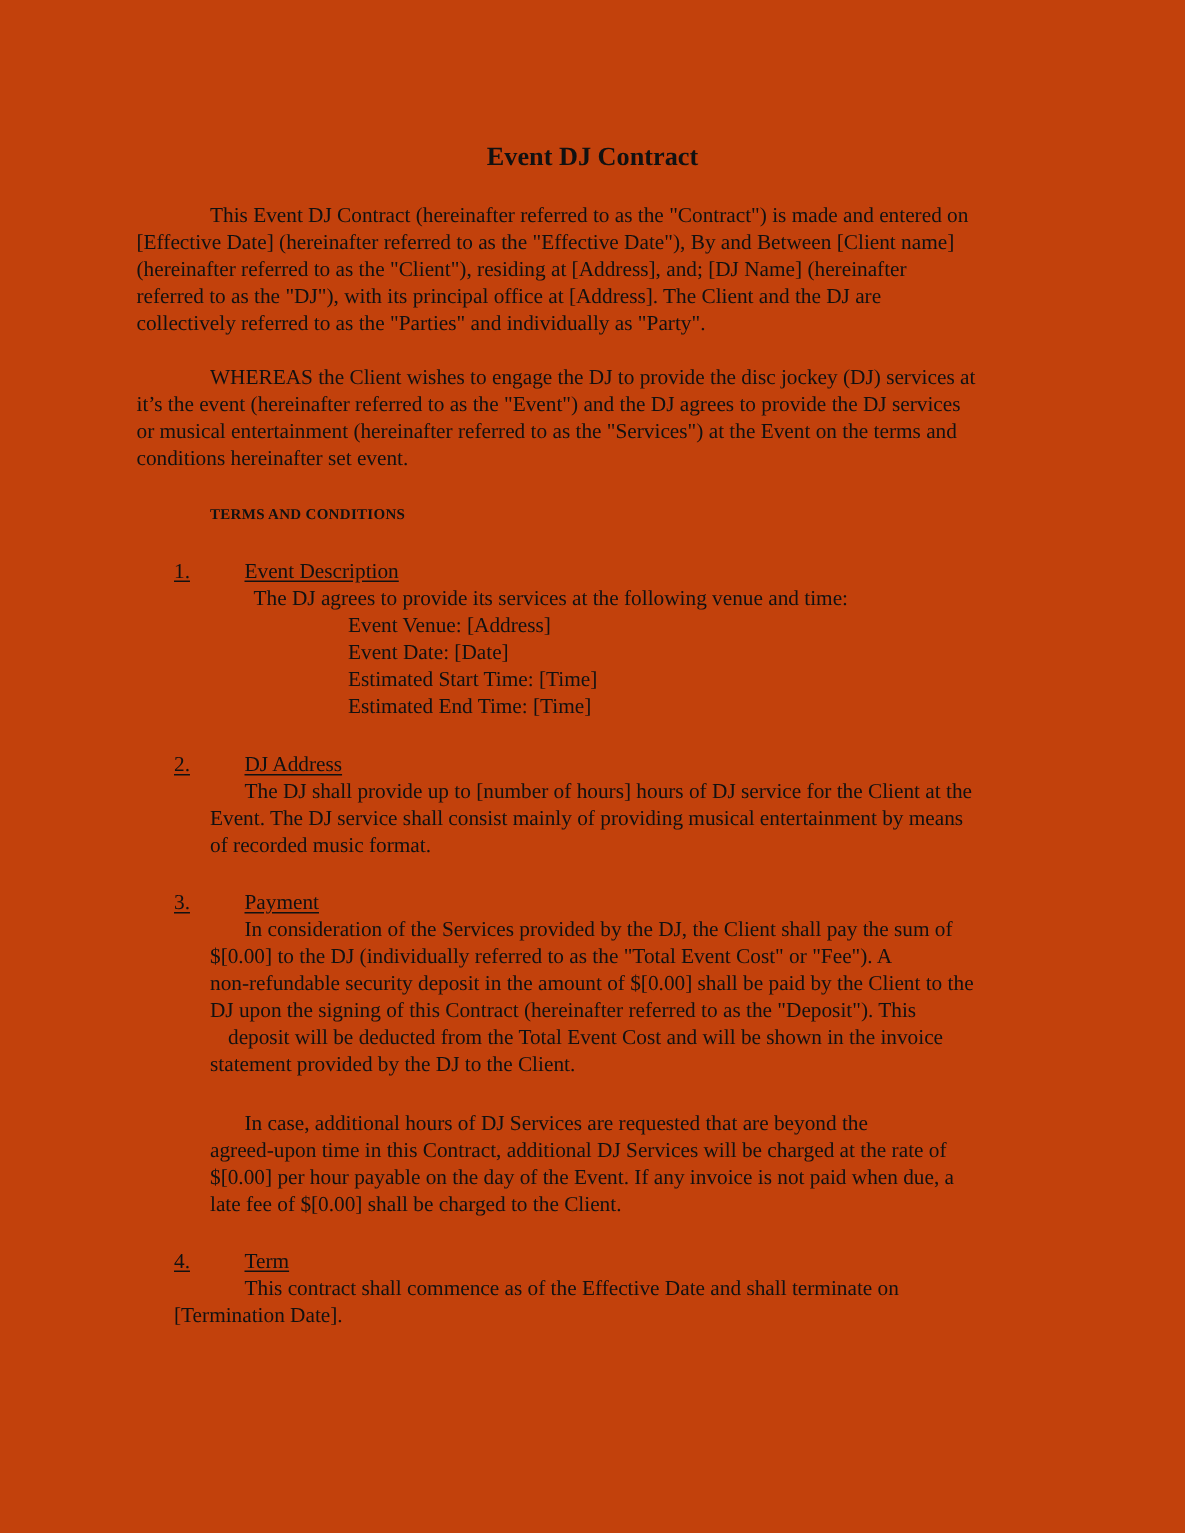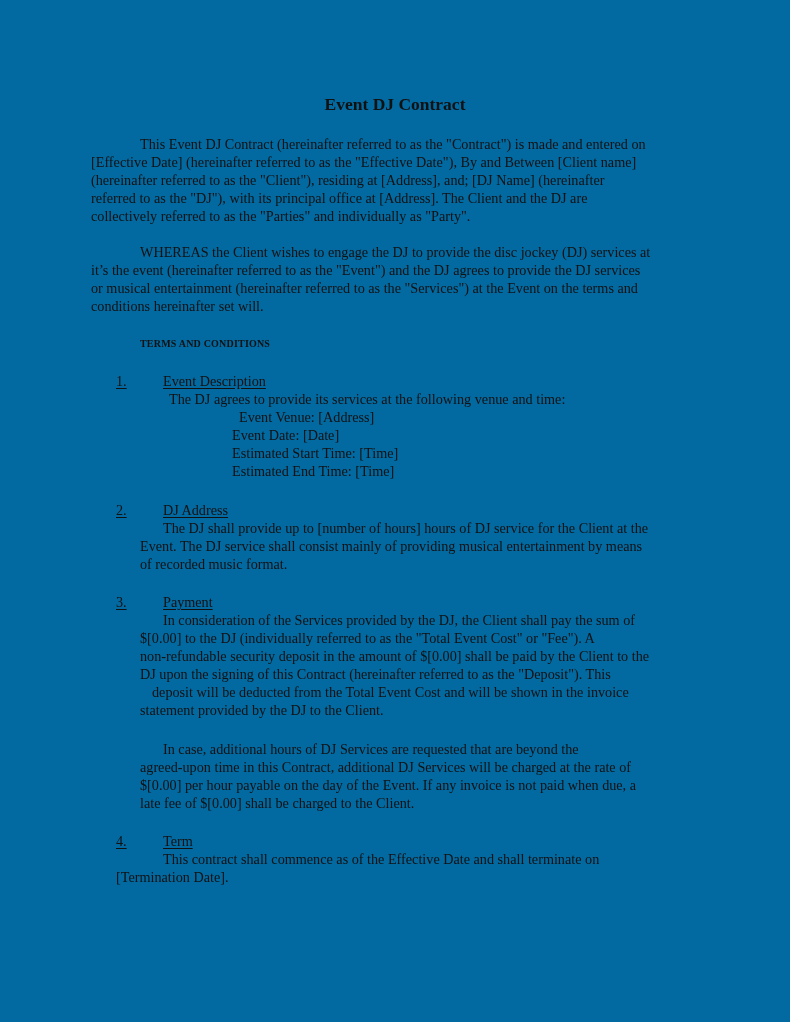--- a/index.html
+++ b/index.html
@@ -1,19 +1,19 @@
 <!DOCTYPE html>
 <html><head>
 <meta charset="utf-8">
 <style>
   html, body { margin: 0; padding: 0; background: #ffffff; }
   body { width: 790px; height: 1022px; position: relative; overflow: hidden; }
   .page {
     position: absolute; left: 0; top: 0; width: 790px; height: 1022px;
-    background: #0369a1; color: #111111;
+    background: #c2410c; color: #111111;
     font-family: "Liberation Serif", "DejaVu Serif", serif;
     font-size: 14.2px;
   }
   .ln { position: absolute; white-space: nowrap; line-height: 18px; }
   .title {
     position: absolute; left: 0; width: 790px; top: 94px; text-align: center;
     font-weight: bold; font-size: 17.5px; line-height: 20px;
   }
   .heading { font-weight: bold; font-size: 10px; letter-spacing: 0.2px; }
   .u { text-decoration: underline; text-underline-offset: 2px; }
@@ -30,30 +30,30 @@
     <div class="ln" style="left:91px; top:153px;">[Effective Date] (hereinafter referred to as the "Effective Date"), By and Between [Client name]</div>
     <div class="ln" style="left:91px; top:171px;">(hereinafter referred to as the "Client"), residing at [Address], and; [DJ Name] (hereinafter</div>
     <div class="ln" style="left:91px; top:189px;">referred to as the "DJ"), with its principal office at [Address]. The Client and the DJ are</div>
     <div class="ln" style="left:91px; top:207px;">collectively referred to as the "Parties" and individually as "Party".</div>
   </div>
 
   <div>
     <div class="ln" style="left:140px; top:243px;">WHEREAS the Client wishes to engage the DJ to provide the disc jockey (DJ) services at</div>
     <div class="ln" style="left:91px; top:261px;">it’s the event (hereinafter referred to as the "Event") and the DJ agrees to provide the DJ services</div>
     <div class="ln" style="left:91px; top:279px;">or musical entertainment (hereinafter referred to as the "Services") at the Event on the terms and</div>
-    <div class="ln" style="left:91px; top:297px;">conditions hereinafter set will.</div>
+    <div class="ln" style="left:91px; top:297px;">conditions hereinafter set event.</div>
   </div>
 
   <div class="ln heading" style="left:140px; top:335px;">TERMS AND CONDITIONS</div>
 
   <div>
     <div class="ln u" style="left:116px; top:372px;">1.</div>
     <div class="ln u" style="left:163px; top:372px;">Event Description</div>
     <div class="ln" style="left:169px; top:390px;">The DJ agrees to provide its services at the following venue and time:</div>
-    <div class="ln" style="left:239px; top:408px;">Event Venue: [Address]</div>
+    <div class="ln" style="left:232px; top:408px;">Event Venue: [Address]</div>
     <div class="ln" style="left:232px; top:426px;">Event Date: [Date]</div>
     <div class="ln" style="left:232px; top:444px;">Estimated Start Time: [Time]</div>
     <div class="ln" style="left:232px; top:462px;">Estimated End Time: [Time]</div>
   </div>
 
   <div>
     <div class="ln u" style="left:116px; top:501px;">2.</div>
     <div class="ln u" style="left:163px; top:501px;">DJ Address</div>
     <div class="ln" style="left:163px; top:519px;">The DJ shall provide up to [number of hours] hours of DJ service for the Client at the</div>
     <div class="ln" style="left:140px; top:537px;">Event. The DJ service shall consist mainly of providing musical entertainment by means</div>

